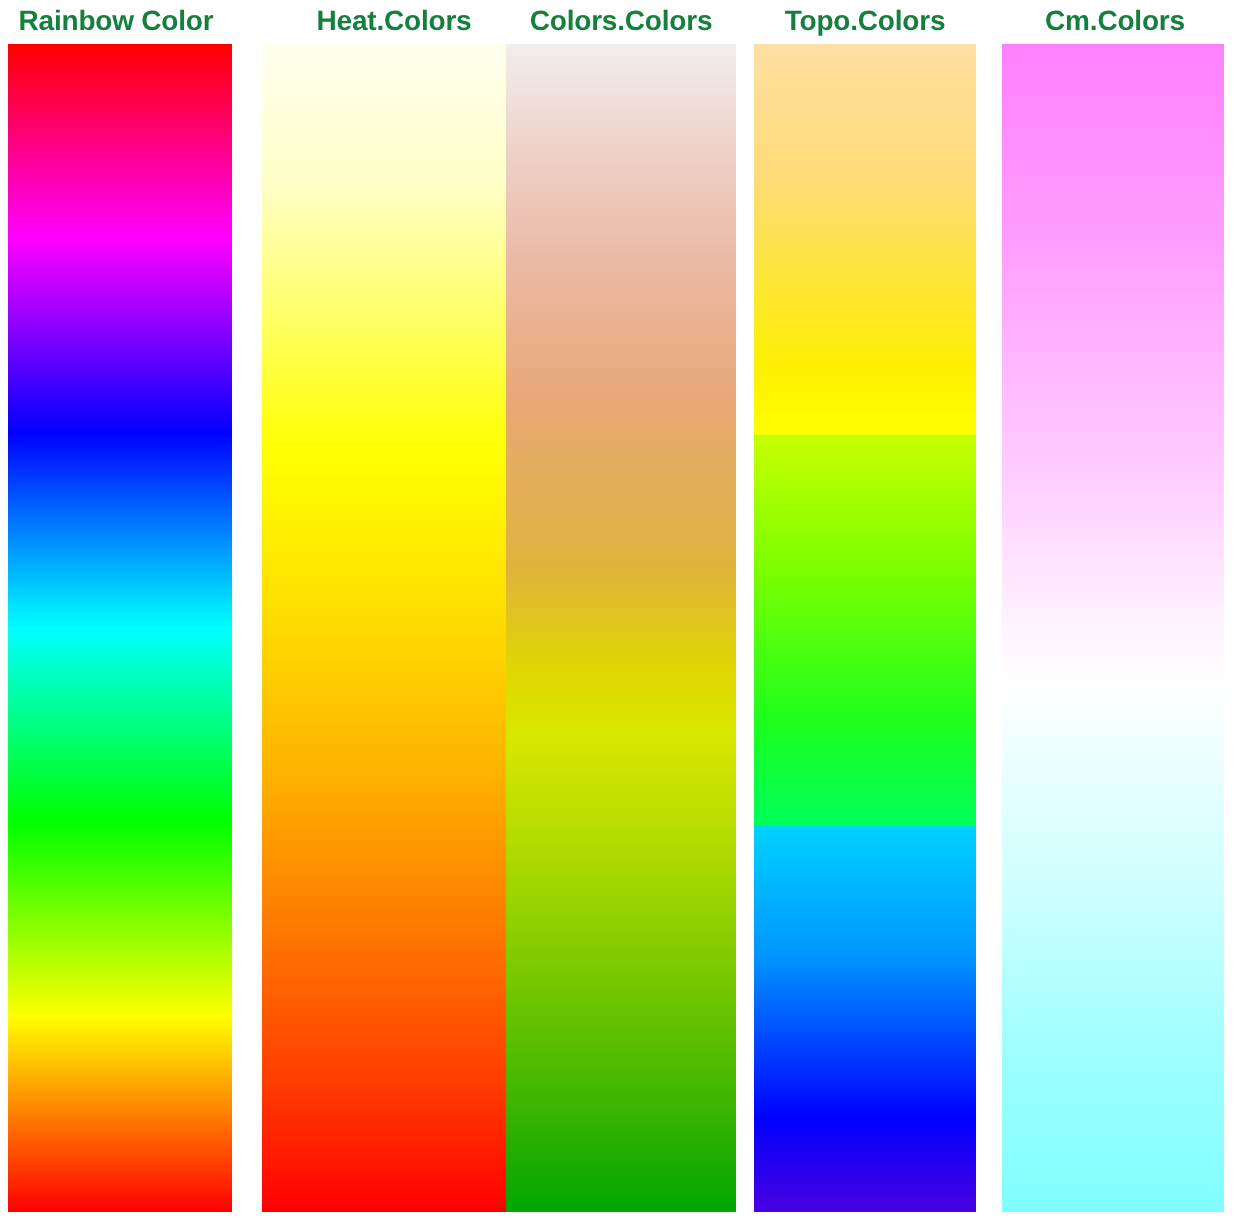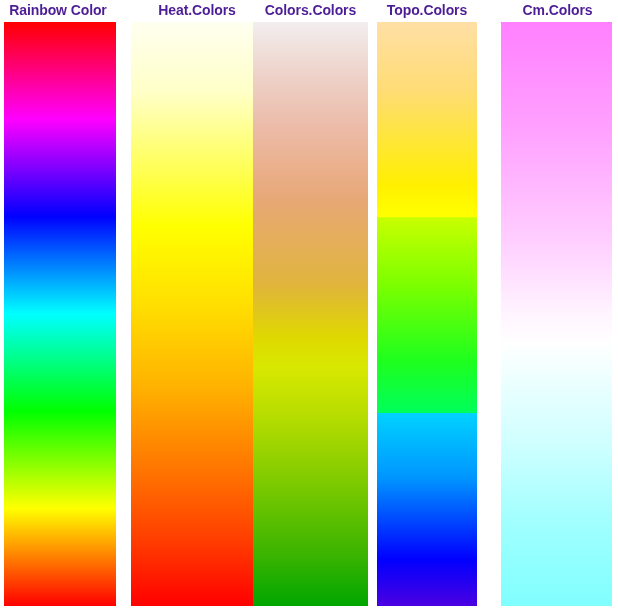--- a/index.html
+++ b/index.html
@@ -27,38 +27,38 @@
   }
   .palette-title {
     position: absolute;
     top: 1px;
     left: 0;
     width: 100%;
     text-align: center;
     font-family: "Liberation Sans", sans-serif;
     font-size: 14px;
     font-weight: bold;
-    color: #4c1d95;
+    color: #15803d;
     line-height: 18px;
     white-space: nowrap;
     letter-spacing: -0.1px;
   }
   .palette-bar {
     position: absolute;
     top: 22px;
     left: 0;
     width: 100%;
     height: 584px;
   }
 
   
   #col-rainbow  { left: 4px;   width: 112px; }
   #col-heat     { left: 131px; width: 132px; }
   #col-terrain  { left: 253px; width: 115px; }
-  #col-topo     { left: 377px; width: 100px; }
+  #col-topo     { left: 377px; width: 111px; }
   #col-cm       { left: 501px; width: 111px; }
 
   
   #col-rainbow .palette-title { left: -2px; }
   #col-terrain .palette-title { left: 0px; }
   #col-cm .palette-title      { left: 1px; }
 
   
 
   

